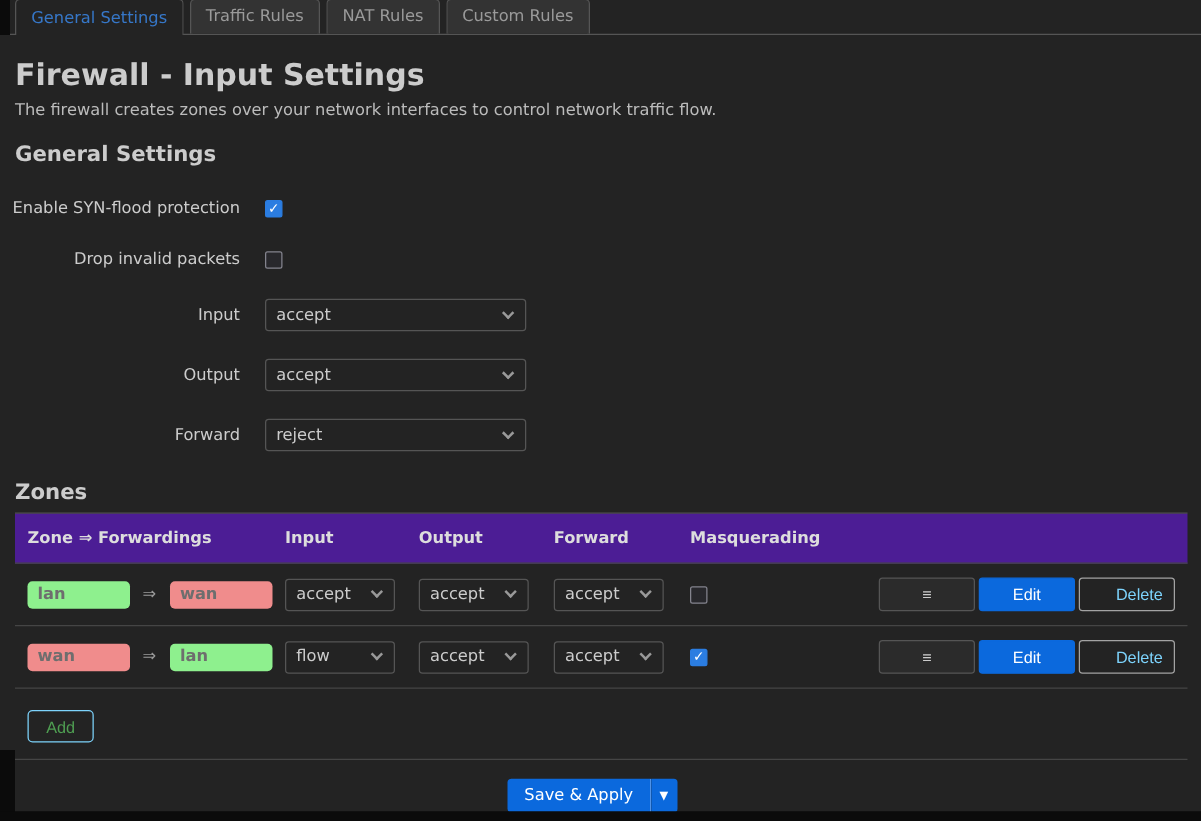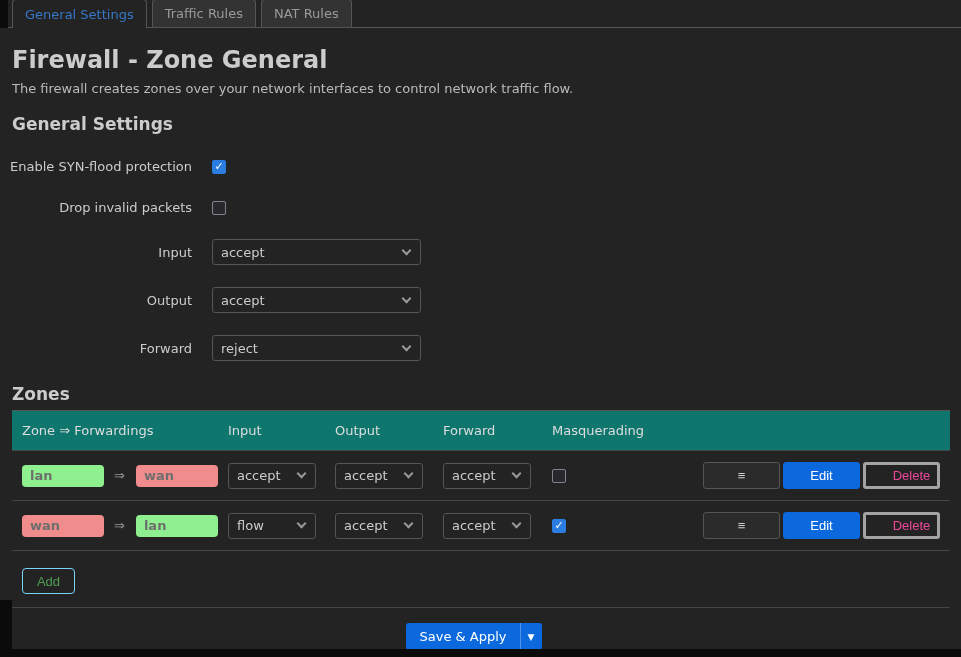--- a/index.html
+++ b/index.html
@@ -40,32 +40,32 @@
   .checkbox { width:14px; height:14px; border-radius:2px; display:flex;
               align-items:center; justify-content:center; cursor:pointer;
               background:#28282c; border:1px solid #84848e; }
   .checkbox .check { visibility:hidden; color:#fff; font-size:11px; font-weight:bold; line-height:1; }
   .checkbox.on { background:#2b7de1; border-color:#2b7de1; }
   .checkbox.on .check { visibility:visible; }
   
   .zones-table { margin:6px 11px 0 12px; border-top:1px solid #555; }
   .zrow { display:grid; grid-template-columns:216px 107px 108px 109px 151px auto;
           align-items:center; border-bottom:1px solid #454545; }
-  .zrow.head { background:#0f766e; height:40px; font-weight:normal; color:#ddd; }
+  .zrow.head { background:#4c1d95; height:40px; font-weight:bold; color:#ddd; }
   .zrow.bodyrow { height:50px; }
   .c1 { padding-left:10px; display:flex; align-items:center; }
   .zone-badge { width:82px; height:22px; border-radius:4px; display:flex; align-items:center;
                 padding-left:8px; color:#6e6e6e; font-weight:bold; }
   .fwd-arrow { margin:0 11px 0 10px; color:#9a9a9a; }
   .btns { display:flex; gap:3px; justify-content:flex-end; padding-right:10px; }
   .btn { height:27px; border-radius:3px; display:flex; align-items:center;
          justify-content:center; cursor:pointer; font-size:13px; }
   .btn-menu { width:77px; background:#2b2b2b; border:1px solid #555; color:#ccc; }
   .btn-edit { width:77px; background:#0b69dd; border:1px solid #0b69dd; color:#fff; }
-  .btn-delete { width:77px; background:transparent; border:3px solid #a3a3a3; color:#ec4899;padding-left:26px; }
+  .btn-delete { width:77px; background:transparent; border:1px solid #a3a3a3; color:#7dd3fc;padding-left:26px; }
   .btn-add { width:53px; height:26px; margin:17px 4px 0 22px; background:transparent;
              border:1px solid #7dd3fc; border-radius:4px; color:#4f9e52; }
   
   .footer { margin:13px 11px 0 12px; border-top:1px solid #454545; padding:15px 14px 0 0;
             display:flex; justify-content:flex-end; align-items:center;flex-direction:column; }
   .sa-group { display:flex; height:27px; }
   .sa-main { background:#0b69dd; color:#fff; border-radius:3px 0 0 3px; padding:0 13px;
              display:flex; align-items:center; border-right:1px solid #4f93e8; cursor:pointer; }
   .sa-arrow { background:#0b69dd; color:#fff; width:21px; border-radius:0 3px 3px 0;
               display:flex; align-items:center; justify-content:center; font-size:9px; cursor:pointer; }
@@ -78,23 +78,24 @@
   .strip-bl { position:absolute; left:0; top:600px; width:12px; height:57px; background:#0b0b0b; }
   .strip-bottom { position:absolute; left:0; top:649px; width:961px; height:8px; background:#0b0b0b; }
 </style>
 </head>
 <body>
 
 <div class="tabbar">
   <div class="tab active">General Settings</div>
   <div class="tab">Traffic Rules</div>
   <div class="tab">NAT Rules</div>
-</div>
-
-<h2>Firewall - Zone General</h2>
+  <div class="tab">Custom Rules</div>
+</div>
+
+<h2>Firewall - Input Settings</h2>
 <div class="subtitle">The firewall creates zones over your network interfaces to control network traffic flow.</div>
 
 <h3>General Settings</h3>
 <div class="form">
   <div class="form-row cb">
     <div class="lbl">Enable SYN-flood protection</div>
     <div class="widget">
       <div class="checkbox on">
         <span class="check">✓</span>
       </div>

